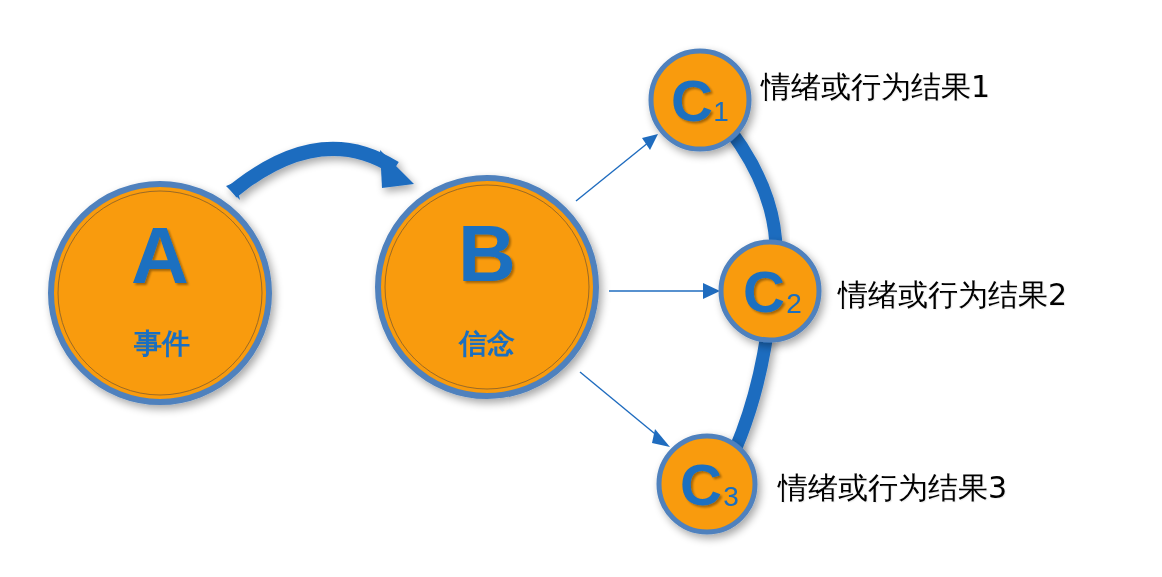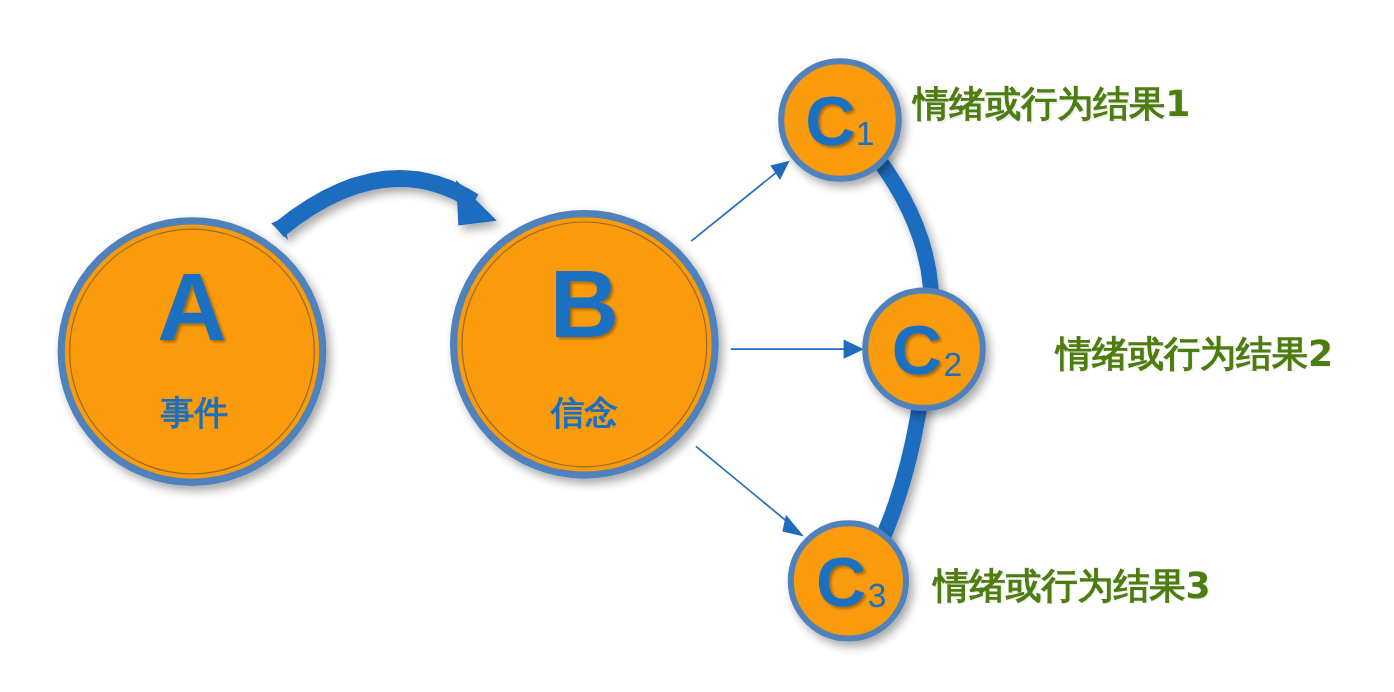--- a/index.html
+++ b/index.html
@@ -2,22 +2,22 @@
 <html><head>
   <meta charset="utf-8">
   <style>
     html, body { margin: 0; padding: 0; background: #ffffff; }
     body { width: 1162px; height: 577px; position: relative; overflow: hidden;
            font-family: "DejaVu Sans", "Liberation Sans", sans-serif; }
     svg.diagram { position: absolute; left: 0; top: 0; }
     .node-letter { font-family: "Liberation Sans", "DejaVu Sans", sans-serif; font-weight: bold; fill: #1a6fc0; }
     .node-sub { font-family: "Liberation Sans", sans-serif; font-weight: normal; fill: #1a6fc0; }
     .node-label { font-family: "DejaVu Sans", sans-serif; font-weight: bold; fill: #1a6fc0; }
-    .result-label { position: absolute; color: #4d7c0f; font-family: "DejaVu Sans", sans-serif;
-                    font-weight: bold; font-size: 30px; white-space: nowrap; letter-spacing: 0px;
+    .result-label { position: absolute; color: #000000; font-family: "DejaVu Sans", sans-serif;
+                    font-weight: normal; font-size: 30px; white-space: nowrap; letter-spacing: 0px;
                     text-shadow: 1px 1px 1px rgba(0,0,0,0.08); }
   </style>
 </head>
 <body>
 
 <svg class="diagram" width="1162" height="577" viewBox="0 0 1162 577">
   <defs>
     <filter id="shadow" x="-20%" y="-20%" width="150%" height="150%">
       <feGaussianBlur in="SourceAlpha" stdDeviation="4"></feGaussianBlur>
       <feOffset dx="3" dy="4" result="ob"></feOffset>
@@ -89,14 +89,14 @@
   <text class="node-sub" x="794" y="313" font-size="28" text-anchor="middle">2</text>
 
   <g filter="url(#shadow)">
     <circle cx="707" cy="484" r="48" fill="#f99b07" stroke="#4f81bd" stroke-width="5"></circle>
   </g>
   <text class="node-letter" x="701" y="505" font-size="58" text-anchor="middle" filter="url(#textshadow)">C</text>
   <text class="node-sub" x="731" y="506" font-size="28" text-anchor="middle">3</text>
 </svg>
 
 <div class="result-label" style="left:761px; top:67px;">情绪或行为结果1</div>
-<div class="result-label" style="left:880px; top:275px;">情绪或行为结果2</div>
+<div class="result-label" style="left:838px; top:275px;">情绪或行为结果2</div>
 <div class="result-label" style="left:778px; top:468px;">情绪或行为结果3</div>
 
 </body></html>

